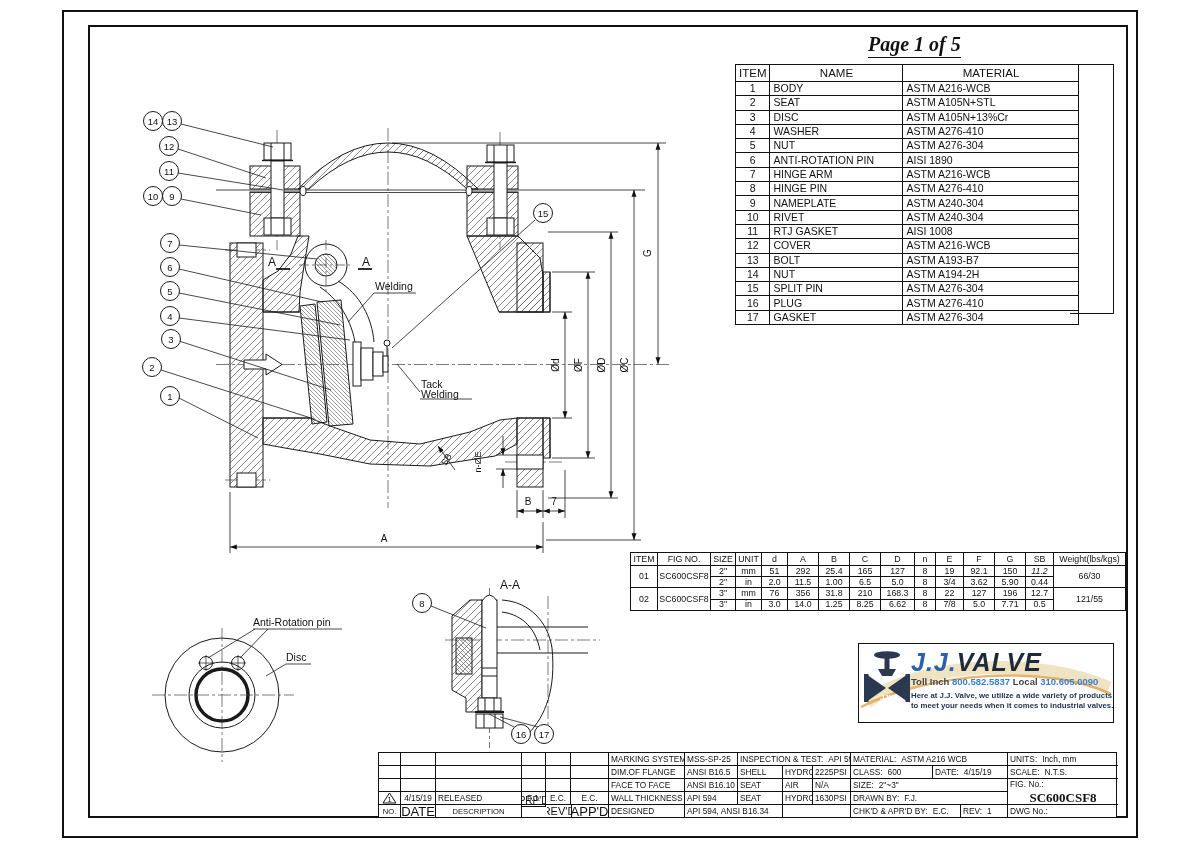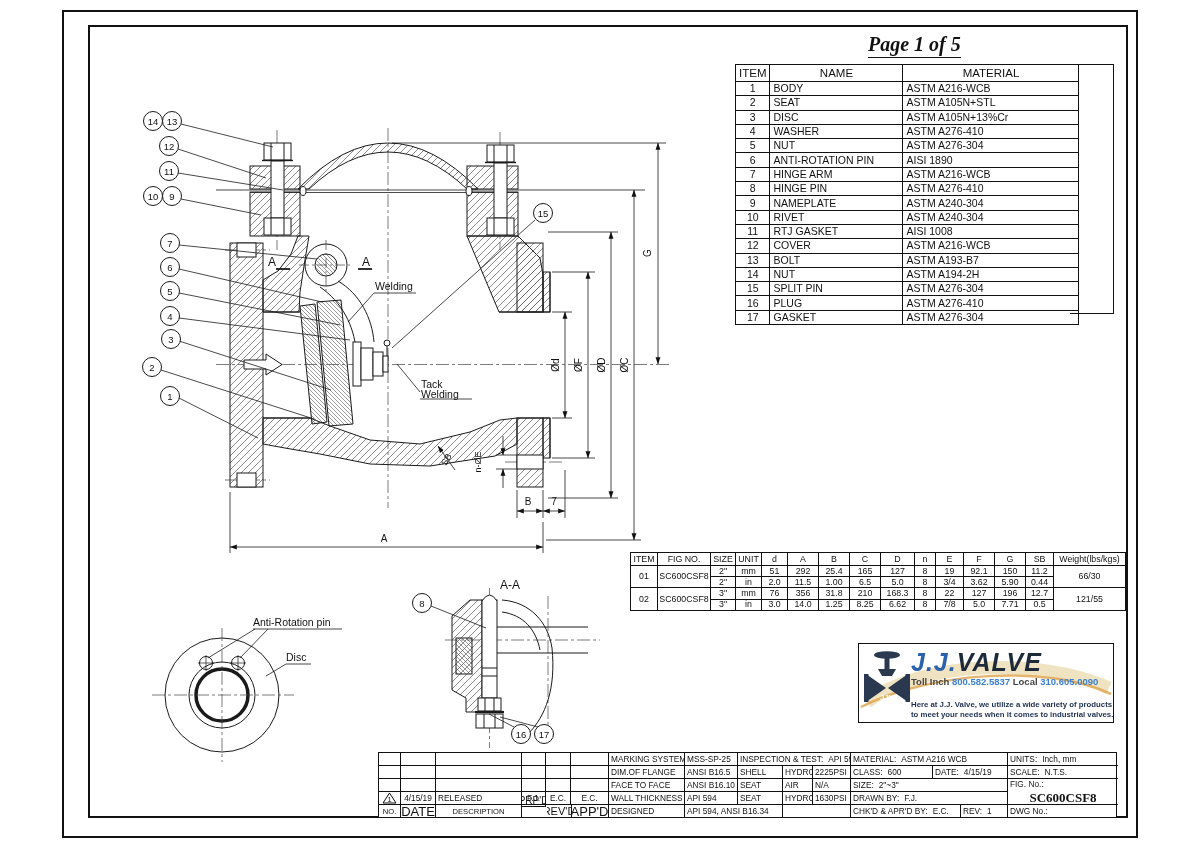--- a/index.html
+++ b/index.html
@@ -20,30 +20,30 @@
   #parts td{height:13.3px;font-size:10.5px;line-height:11px;}
   #parts td.ci{text-align:center;width:26px;}
   #parts td.cn{width:126px;}
   #parts td.cm{width:169px;}
   #parts-spacer{left:1070px;top:64px;width:44px;height:250px;border:1px solid #111;border-left:none;box-sizing:border-box;z-index:2;}
   
   #dims{left:630px;top:552px;z-index:3;}
   #dims td,#dims th{border:1px solid #111;font-weight:normal;text-align:center;padding:0 1px;white-space:nowrap;overflow:hidden;}
   #dims th{height:12px;font-size:8.8px;}
   #dims td{height:10.2px;font-size:8.8px;line-height:9px;}
-  #dims td.it{margin-left:36px;}
+  #dims td.it{font-style:italic;margin-left:36px;}
   
   #logo{left:858px;top:643px;width:256px;height:80px;border:1.5px solid #111;box-sizing:border-box;overflow:hidden;z-index:3;background:#fff;}
   #logo .swoosh{position:absolute;left:0;top:0;}
   #logo .lg-text{position:absolute;left:52px;top:5px;}
   #brand{font-size:25px;font-weight:bold;font-style:italic;letter-spacing:1px;line-height:26px;white-space:nowrap;}
   #brand .jj{color:#2b62ad;} #brand .vl{color:#1d2a3a;}
   .tollline{font-size:9.5px;font-weight:bold;color:#444;margin-top:1px;white-space:nowrap;}
   .tollline .num{color:#3a7fd0;}
-  .tagline{font-size:7.8px;font-weight:bold;color:#1d3050;line-height:9.5px;margin-top:13px;white-space:nowrap;}
+  .tagline{font-size:7.8px;font-weight:bold;color:#1d3050;line-height:9.5px;margin-top:4px;white-space:nowrap;}
   #titlebox{left:850px;top:725px;width:267px;height:27px;border:1px solid #111;box-sizing:border-box;z-index:3;background:#fff;}
   #titlebox .lbl{position:absolute;left:2px;top:1px;font-size:7.5px;}
   #titlebox .tl{position:absolute;left:20px;right:2px;top:2px;text-align:center;font-size:9px;font-weight:bold;line-height:11.5px;}
   #tblock{left:378px;top:752px;width:739px;height:66px;border:1px solid #111;box-sizing:border-box;z-index:3;background:#fff;}
   .c{position:absolute;border-right:1px solid #111;border-bottom:1px solid #111;box-sizing:border-box;
      display:flex;align-items:center;padding:0 2px;font-size:8.3px;white-space:nowrap;overflow:hidden;}
   .c.ctr{justify-content:center;}
   .c .v{margin-left:5px;}
   #figcell{flex-direction:column;align-items:flex-start;justify-content:flex-start;}
   #figcell .fv{width:100%;text-align:center;font-family:"Liberation Serif","DejaVu Serif",serif;font-weight:bold;font-size:13px;margin-top:1px;}

